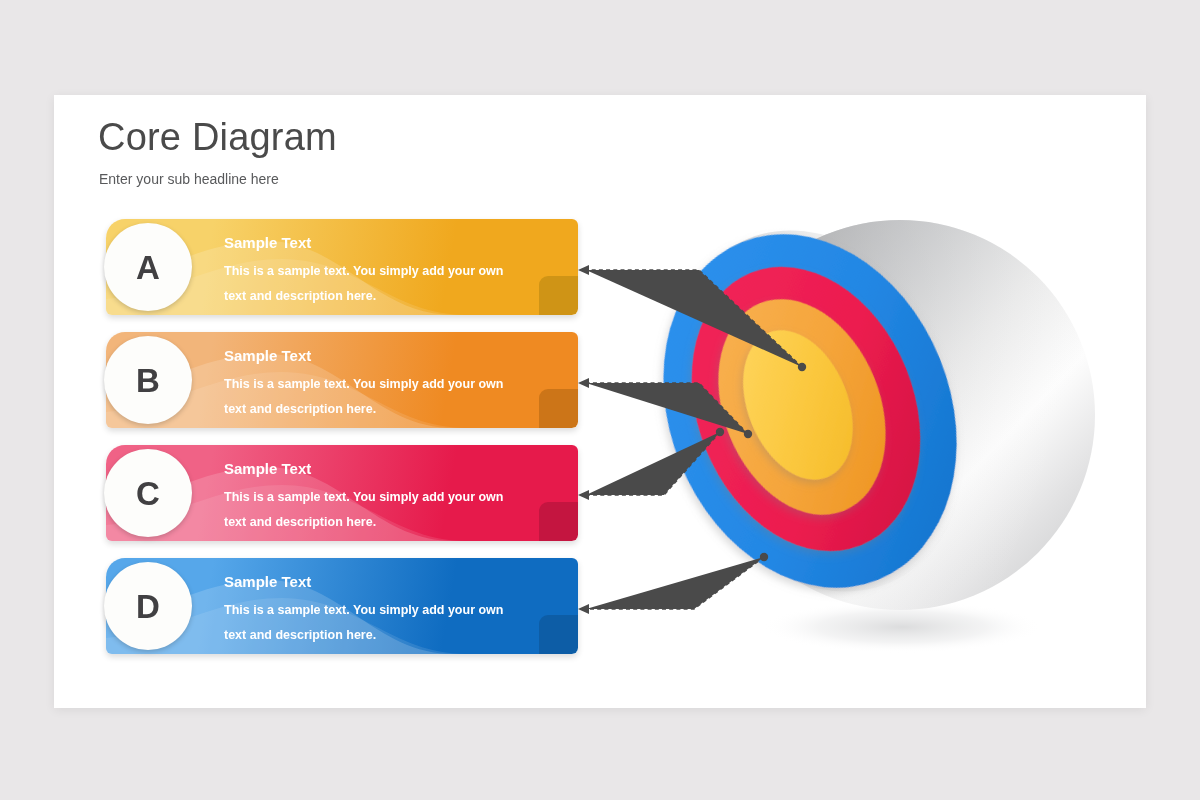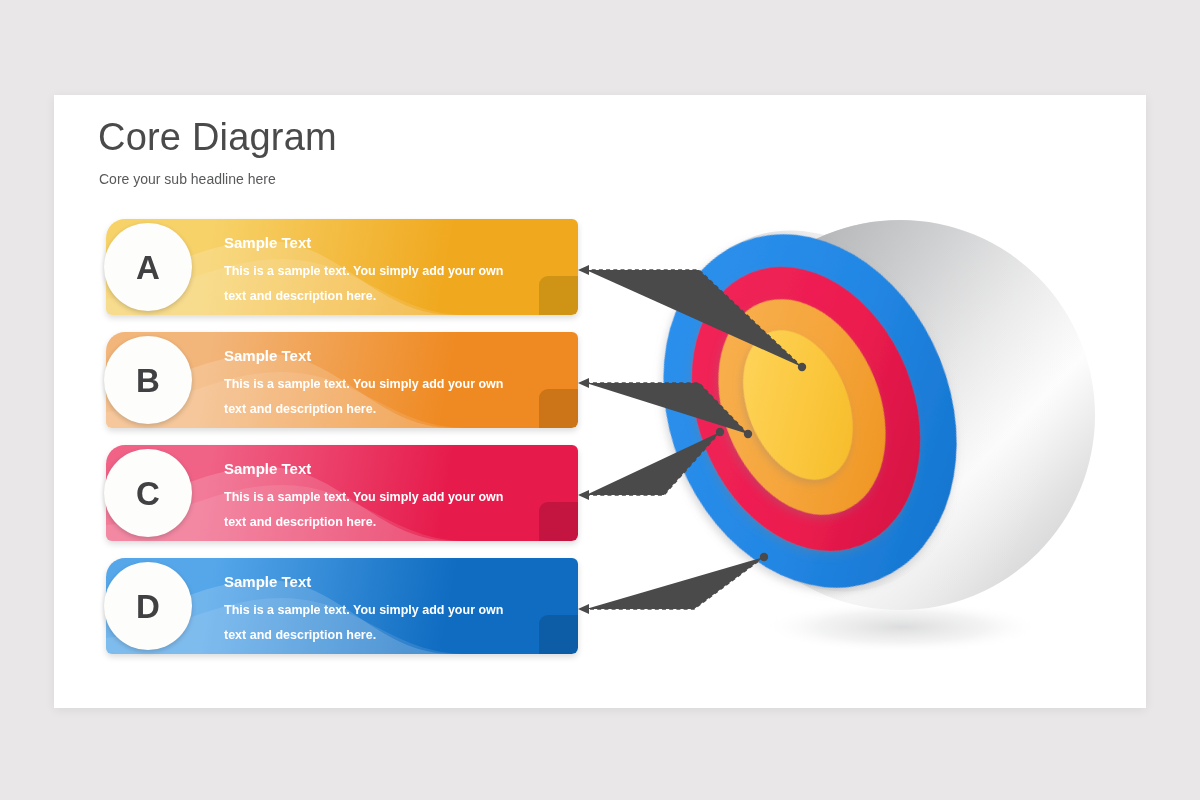--- a/index.html
+++ b/index.html
@@ -168,21 +168,21 @@
   }
 </style>
 </head>
 <body style="background: rgb(233, 231, 232);">
 
 <div id="stage">
 
   <div id="slide" style="background: rgb(255, 255, 255);">
 
     <div id="page-title">Core Diagram</div>
-    <div id="page-subtitle">Core your sub headline here</div>
+    <div id="page-subtitle">Enter your sub headline here</div>
 
     <div class="card card-0">
       <div class="card-shape">
         <div class="card-grad" id="grad-0" style="background: linear-gradient(100deg, rgb(247, 210, 105) 0%, rgb(247, 210, 105) 22%, rgb(240, 168, 30) 72%, rgb(240, 168, 30) 100%);"></div>
         <svg class="card-wave" viewBox="0 0 472 96" preserveAspectRatio="none">
           <path id="wave-0" d="M0,96 L0,62 C60,54 96,22 160,22 C236,22 268,96 348,96 L472,96 Z" fill="#ffffff" opacity="0.16"></path>
           <path id="wave2-0" d="M0,96 L0,80 C70,74 110,40 176,40 C252,40 286,96 360,96 Z" fill="#ffffff" opacity="0.10"></path>
         </svg>
         <div class="card-fold-notch"></div>
         <div class="card-fold" id="fold-0" style="background: rgb(207, 148, 22);"></div>

